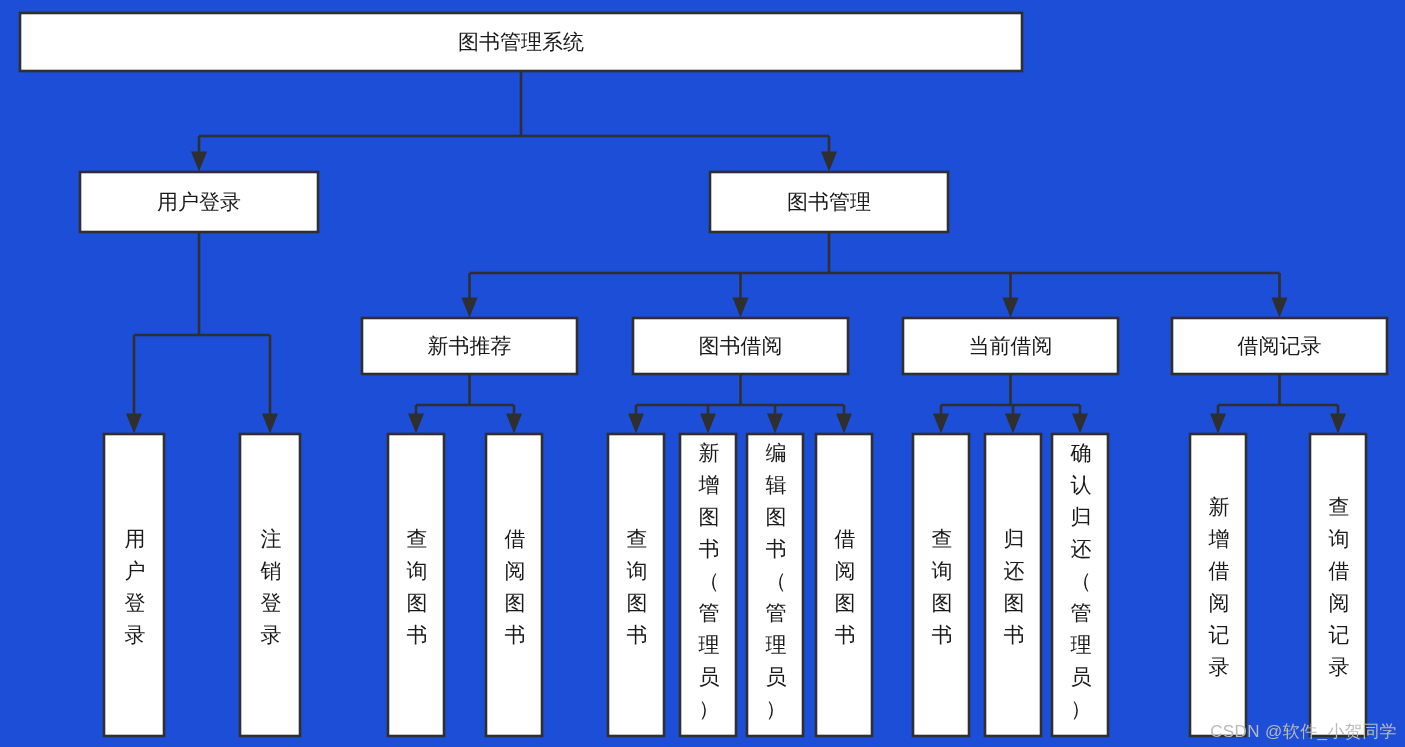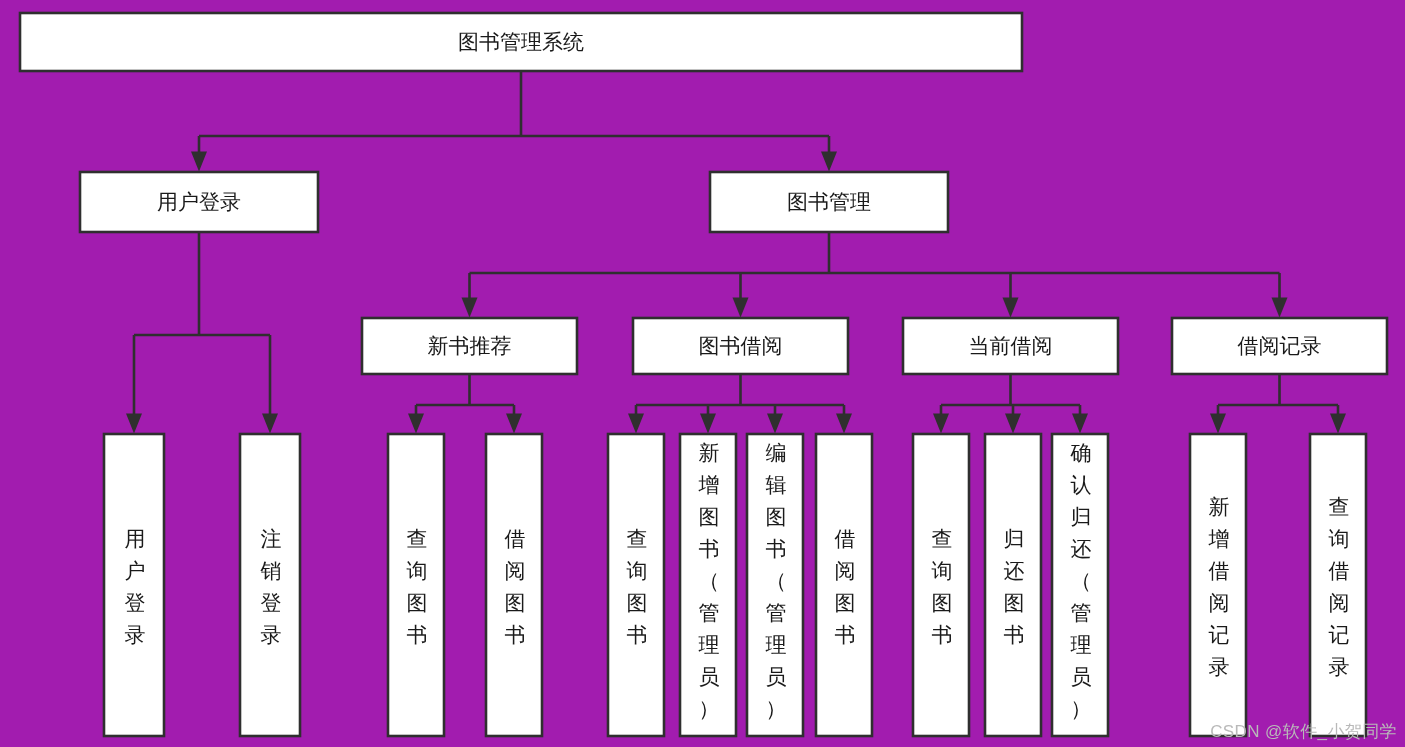--- a/index.html
+++ b/index.html
@@ -11,21 +11,21 @@
     width: 1405px;
     height: 747px;
     font-family: "Liberation Sans", "DejaVu Sans", sans-serif;
     overflow: hidden;
     position: relative;
   }
   #diagram-root {
     position: relative;
     width: 1405px;
     height: 747px;
-    background: #a21caf;
+    background: #1d4ed8;
   }
   svg#flow {
     position: absolute;
     left: 0;
     top: 0;
     width: 1405px;
     height: 747px;
     display: block;
   }
   .node-rect {

